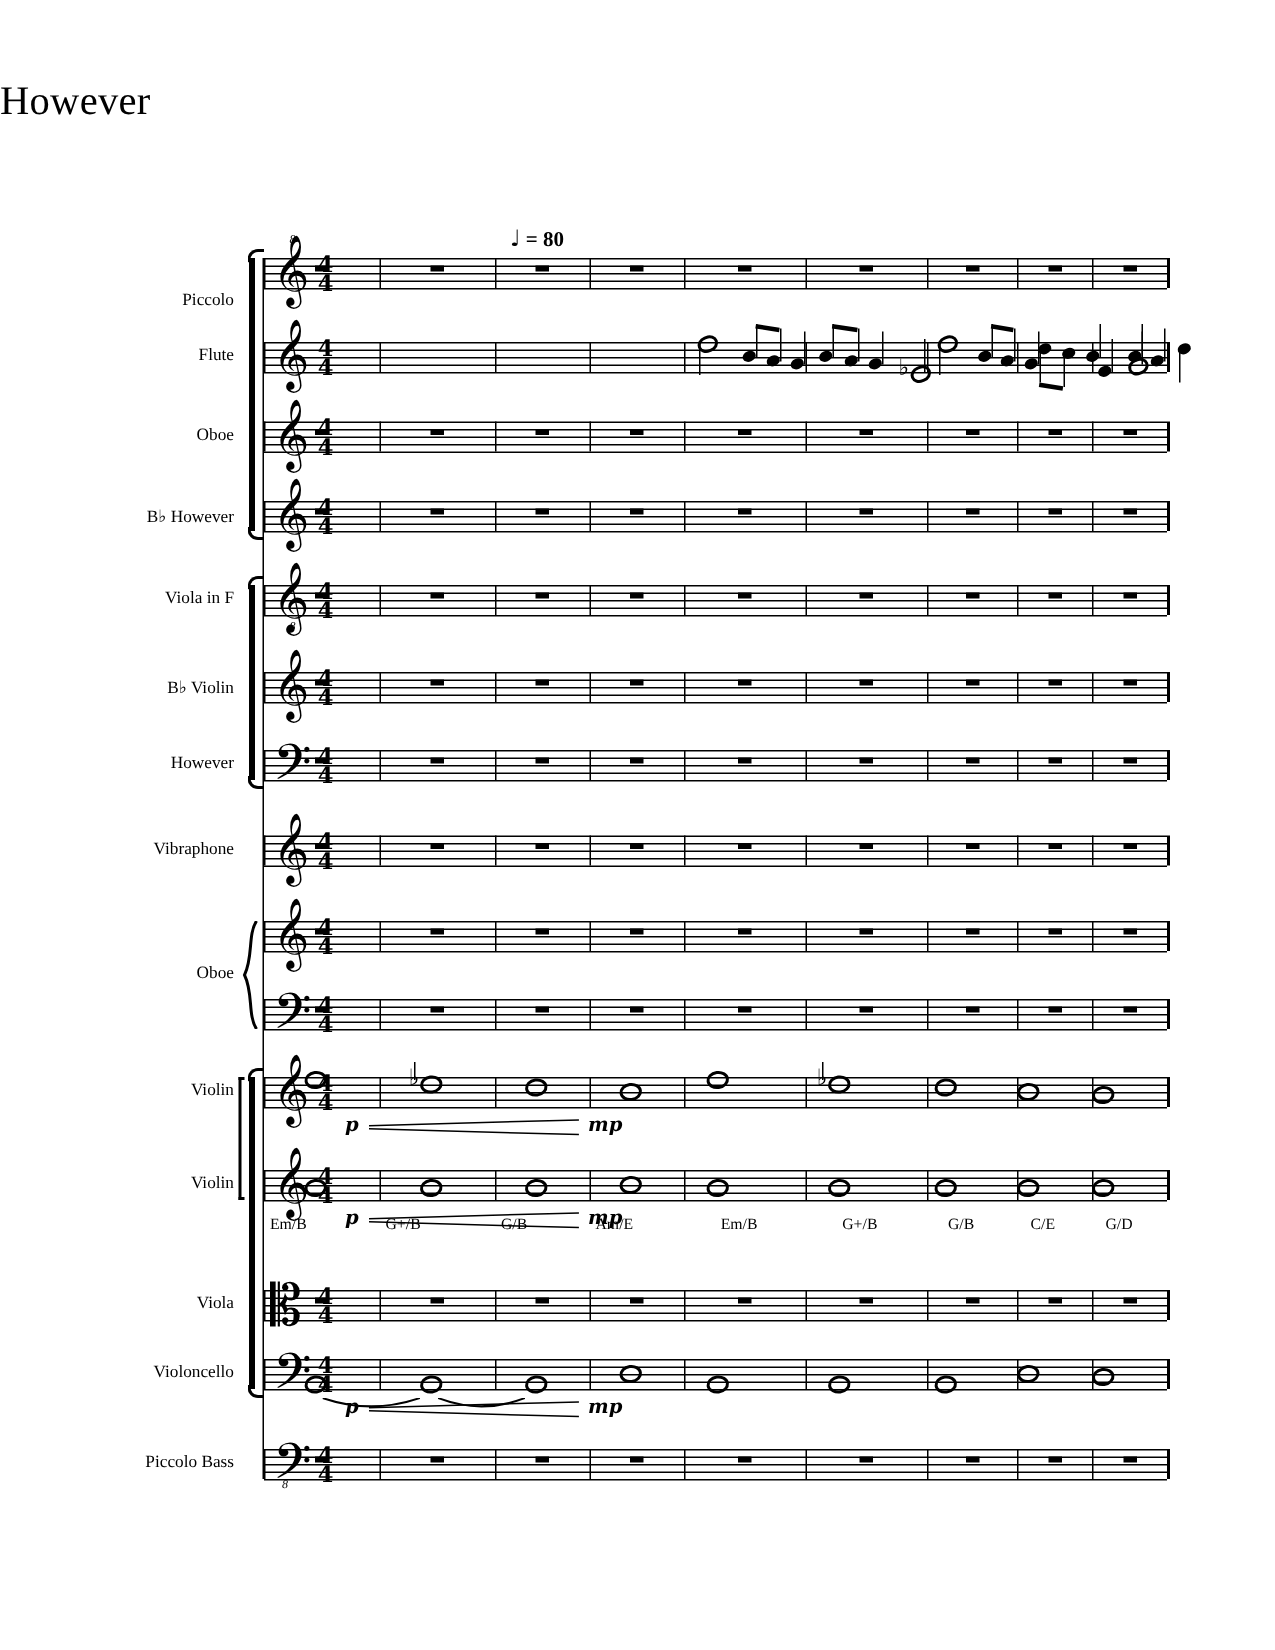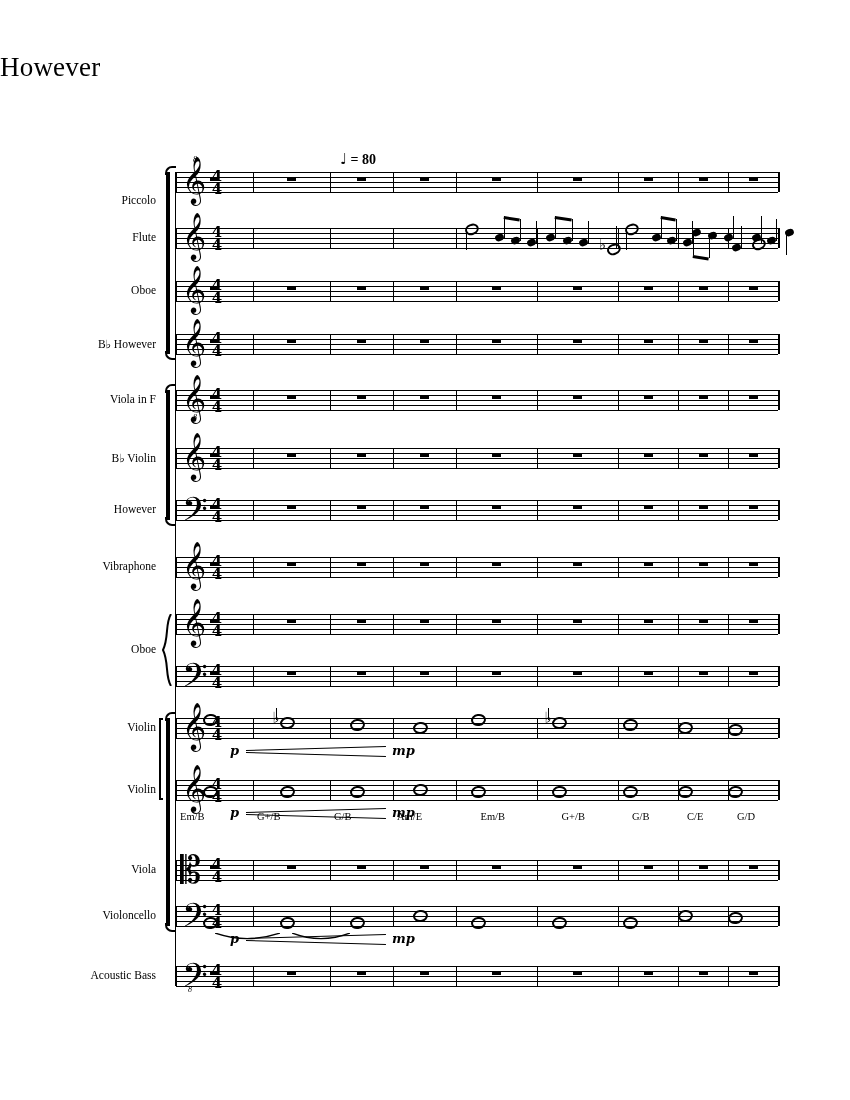--- a/index.html
+++ b/index.html
@@ -338,21 +338,21 @@
     <div class="iname" style="left: 0px; top: 337px; width: 156px;">B♭ However</div>
     <div class="iname" style="left: 0px; top: 393px; width: 156px;">Viola in F</div>
     <div class="iname" style="left: 0px; top: 451px; width: 156px;">B♭ Violin</div>
     <div class="iname" style="left: 0px; top: 503px; width: 156px;">However</div>
     <div class="iname" style="left: 0px; top: 560px; width: 156px;">Vibraphone</div>
     <div class="iname" style="left: 0px; top: 643px; width: 156px;">Oboe</div>
     <div class="iname" style="left: 0px; top: 721px; width: 156px;">Violin</div>
     <div class="iname" style="left: 0px; top: 783px; width: 156px;">Violin</div>
     <div class="iname" style="left: 0px; top: 863px; width: 156px;">Viola</div>
     <div class="iname" style="left: 0px; top: 909px; width: 156px;">Violoncello</div>
-    <div class="iname" style="left: 0px; top: 969px; width: 156px;">Acoustic Bass</div>
+    <div class="iname" style="left: 0px; top: 969px; width: 156px;">Piccolo Bass</div>
     <div class="gl clefG" style="left: 182px; top: 160px;">𝄞</div>
     <div class="octn" style="left: 193px; top: 155px;">8</div>
     <div class="ts" style="left: 210px; top: 170px; width: 14px;">
       <div>4</div>
       <div>4</div>
     </div>
     <div class="gl clefG" style="left: 182px; top: 216px;">𝄞</div>
     <div class="ts" style="left: 210px; top: 226px; width: 14px;">
       <div>4</div>
       <div>4</div>

